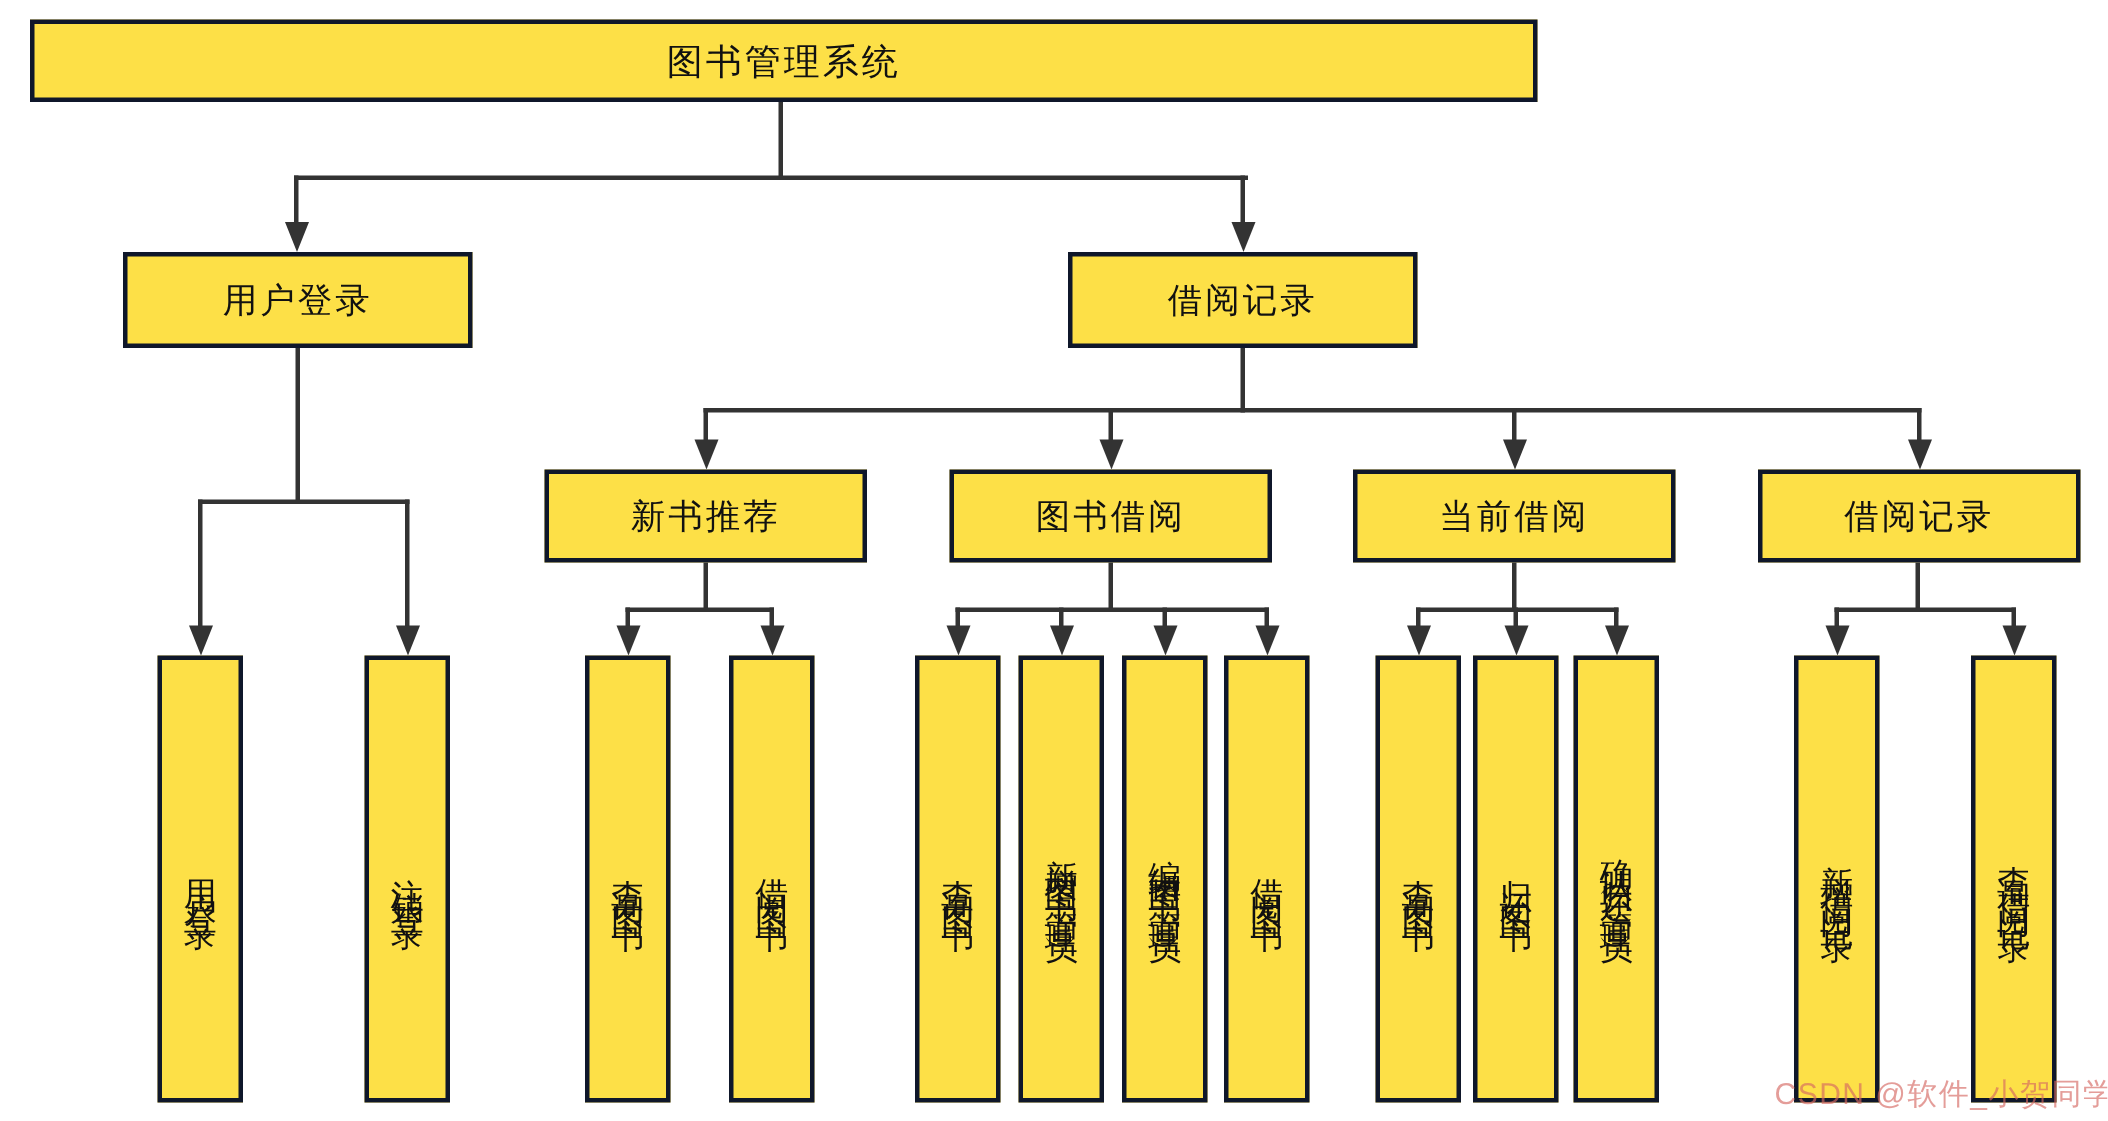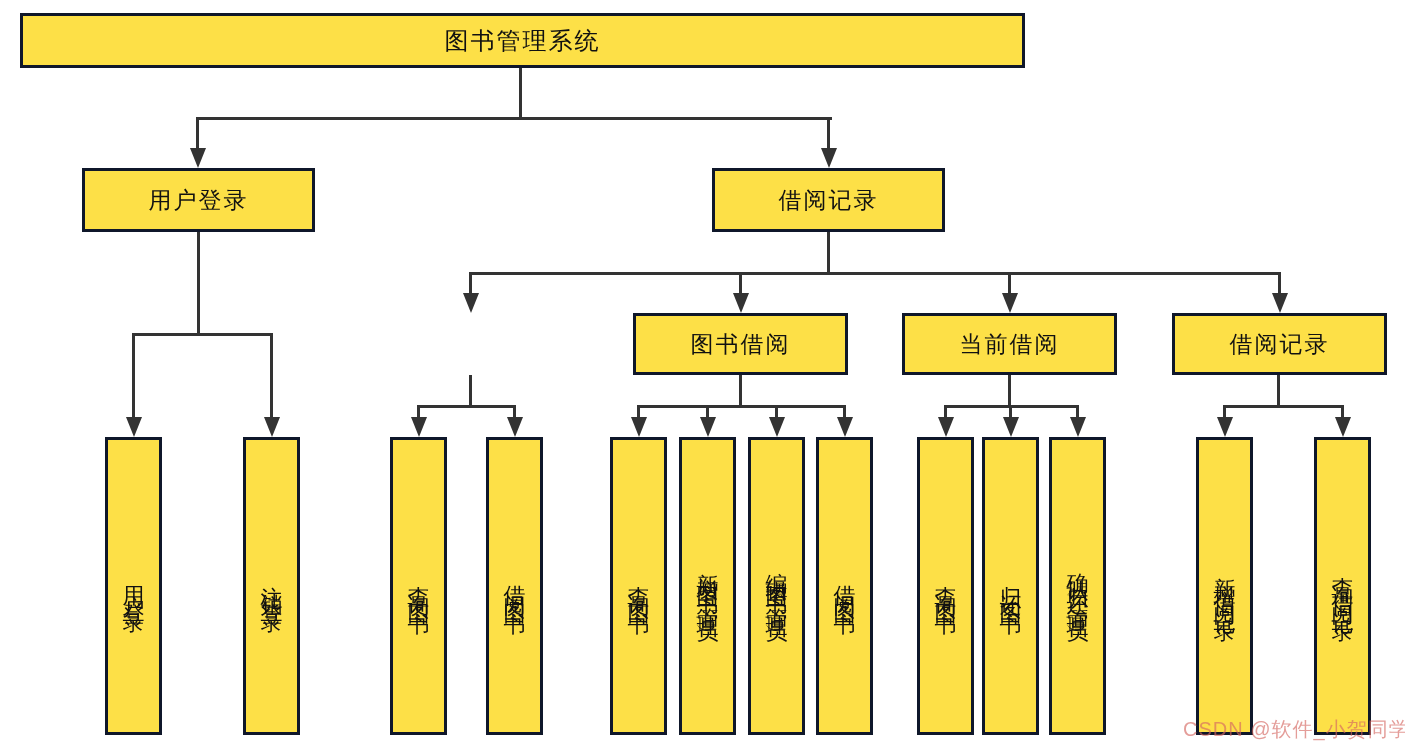--- a/index.html
+++ b/index.html
@@ -66,20 +66,23 @@
   <div class="hline" style="left:469px; top:272px; width:812px; height:3px;"></div>
   <div class="vline" style="left:469px;  top:272px; width:3px; height:24px;"></div>
   <div class="arrow" style="left:463px;  top:293px;"></div>
   <div class="vline" style="left:739px;  top:272px; width:3px; height:24px;"></div>
   <div class="arrow" style="left:733px;  top:293px;"></div>
   <div class="vline" style="left:1008px; top:272px; width:3px; height:24px;"></div>
   <div class="arrow" style="left:1002px; top:293px;"></div>
   <div class="vline" style="left:1278px; top:272px; width:3px; height:24px;"></div>
   <div class="arrow" style="left:1272px; top:293px;"></div>
 
+  <div class="box" style="left:363px; top:313px; width:215px; height:62px;">
+    <span>新书推荐</span>
+  </div>
   <div class="box" style="left:902px; top:313px; width:215px; height:62px;">
     <span>当前借阅</span>
   </div>
   <div class="box" style="left:633px; top:313px; width:215px; height:62px;">
     <span>图书借阅</span>
   </div>
   <div class="box" style="left:1172px; top:313px; width:215px; height:62px;">
     <span>借阅记录</span>
   </div>
 

